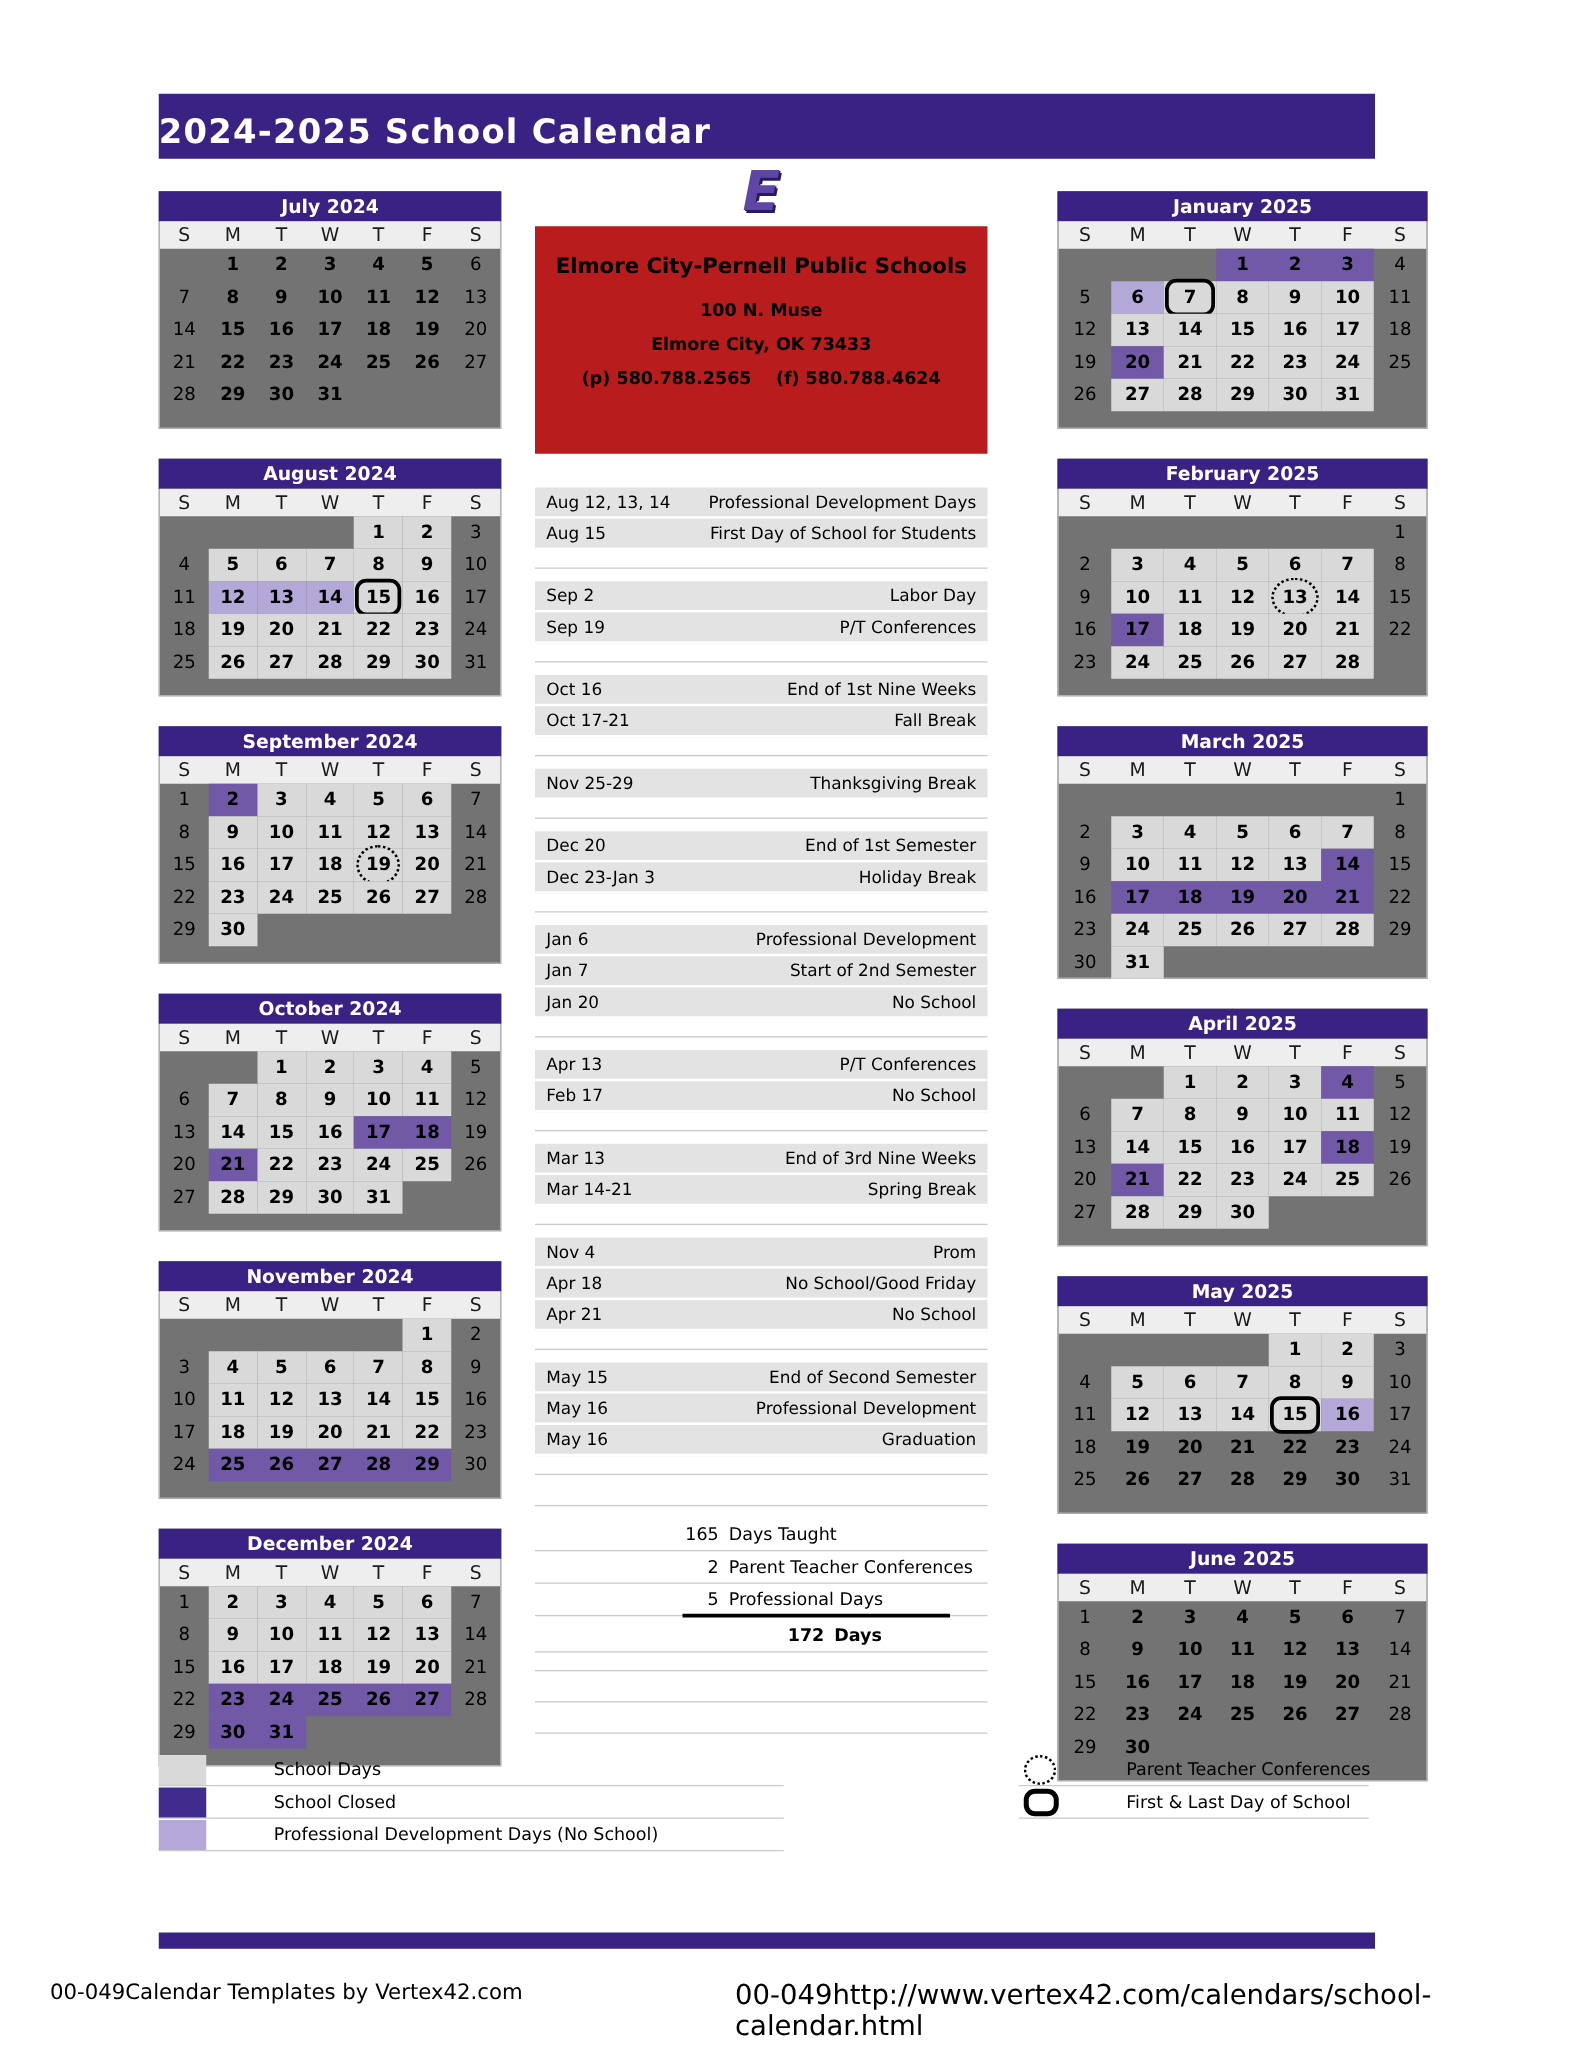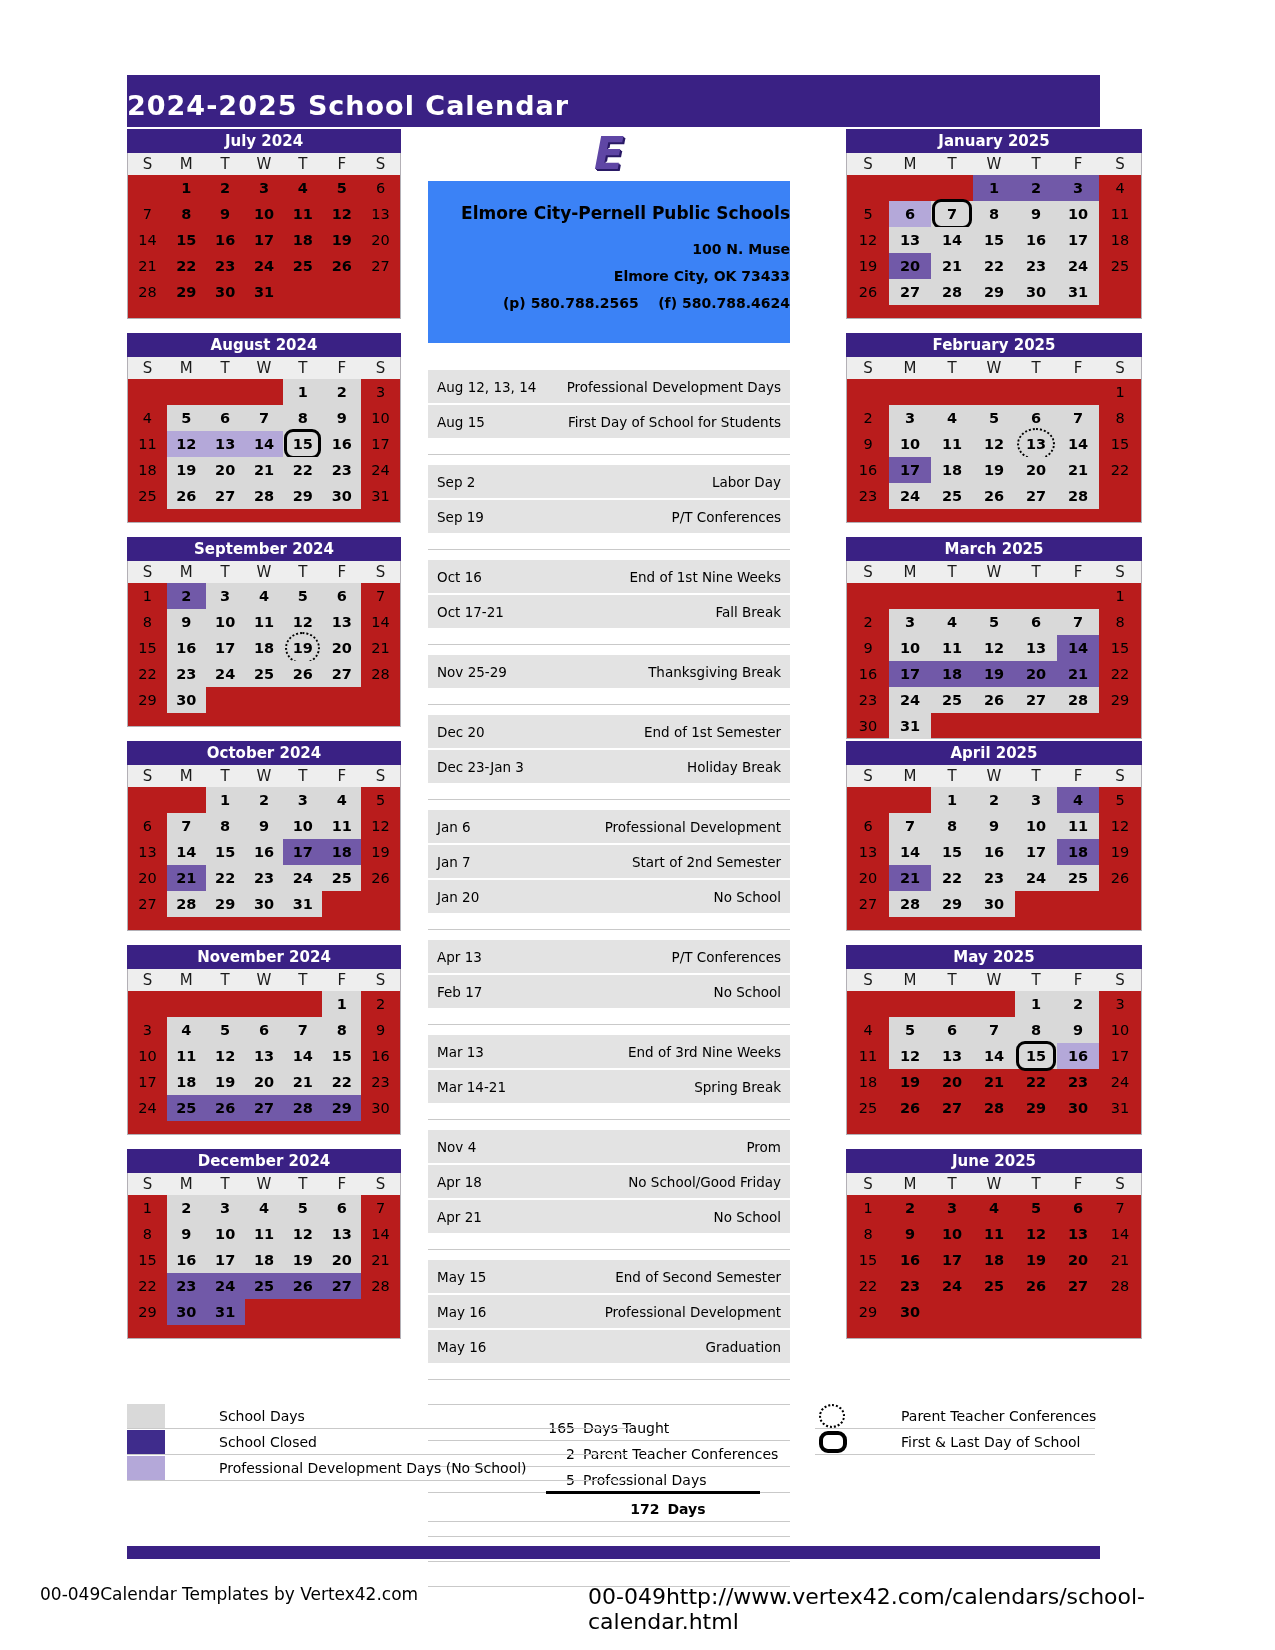--- a/index.html
+++ b/index.html
@@ -10,46 +10,46 @@
   .banner{position:absolute;left:127px;top:75px;width:973px;height:52px;background:#3a2184;}
   .banner .title{position:absolute;left:0;right:0;bottom:6px;text-align:left;color:#fff;
                  font-size:27px;font-weight:bold;letter-spacing:1px;}
 
   
   .col-left  {position:absolute;left:127px;top:129px;width:274px;}
   .col-right {position:absolute;left:846px;top:129px;width:296px;}
   .col-center{position:absolute;left:428px;top:129px;width:362px;}
 
   
-  .month{box-sizing:border-box;height:190px;margin-bottom:14px;border:1px solid #b3b0b6;background:#b91c1c;}
+  .month{box-sizing:border-box;height:190px;margin-bottom:14px;border:1px solid #b3b0b6;background:#737373;margin-top:24px;}
   .month.tall{height:202px;margin-bottom:2px;}
   .m-title{height:24px;line-height:24px;background:#3a2184;color:#fff;text-align:center;
            font-size:15px;font-weight:bold;margin:-1px -1px 0 -1px;}
   .m-dow{display:flex;height:22px;background:#eeeeee;}
   .m-dow span{flex:1;text-align:center;line-height:22px;font-size:15px;color:#1a1a1a;}
   .m-week{display:flex;height:26px;}
   .cell{flex:1;position:relative;text-align:center;line-height:26px;font-size:14.5px;}
   .cell.wd{font-weight:bold;}
   .cell.sd{background:#d9d9d9;}
   .cell.cl{background:#7159a8;}
   .cell.pd{background:#b4a8d9;}
   .cell .box{position:absolute;left:1px;right:1px;top:-2px;bottom:-2px;
              border:3px solid #000;border-radius:9px;pointer-events:none;}
   .cell .dot{position:absolute;left:2px;right:2px;top:-3px;bottom:-3px;
              border:2px dotted #000;border-radius:50%;pointer-events:none;}
 
   
   .logo{height:52px;text-align:center;}
   .logo span{display:inline-block;font-size:44px;line-height:50px;font-weight:bold;font-style:italic;
              color:#5f46a5;text-shadow:1px 1px 0 #2a1a66,-1px -1px 0 #fff,2px 2px 0 #2a1a66;}
-  .info{box-sizing:border-box;background:#3b82f6;height:162px;text-align:right;padding-top:22px;}
+  .info{box-sizing:border-box;background:#b91c1c;height:182px;text-align:center;padding-top:22px;}
   .info .name{font-size:17px;font-weight:bold;margin-bottom:18px;}
   .info .line{font-size:14px;font-weight:bold;margin-bottom:11px;}
   .events{margin-top:27px;}
-  .ev-row{box-sizing:border-box;height:35px;background:#e3e3e3;border-bottom:2px solid #fff;
+  .ev-row{box-sizing:border-box;height:25px;background:#e3e3e3;border-bottom:2px solid #fff;
           display:flex;justify-content:space-between;align-items:center;font-size:13.5px;}
   .ev-row .d{padding-left:9px;white-space:nowrap;}
   .ev-row .e{padding-right:9px;white-space:nowrap;}
   .ev-spacer{height:25px;position:relative;}
   .ev-spacer:after{content:"";position:absolute;left:0;right:0;top:55%;border-top:1px solid #c9c9c9;}
   .sum-row{box-sizing:border-box;height:26px;display:flex;align-items:center;font-size:14px;
            border-bottom:1px solid #c9c9c9;}
   .sum-row .n{width:147px;text-align:right;}
   .sum-row .l{padding-left:8px;}
   .sum-row.total{font-weight:bold;border-bottom:1px solid #c9c9c9;justify-content:center;}

